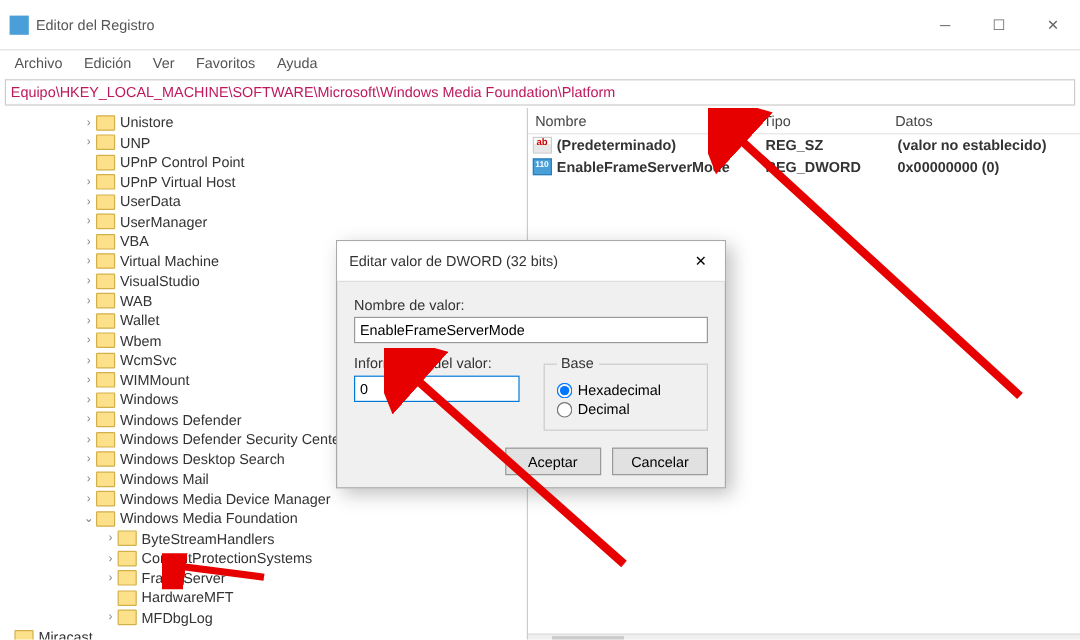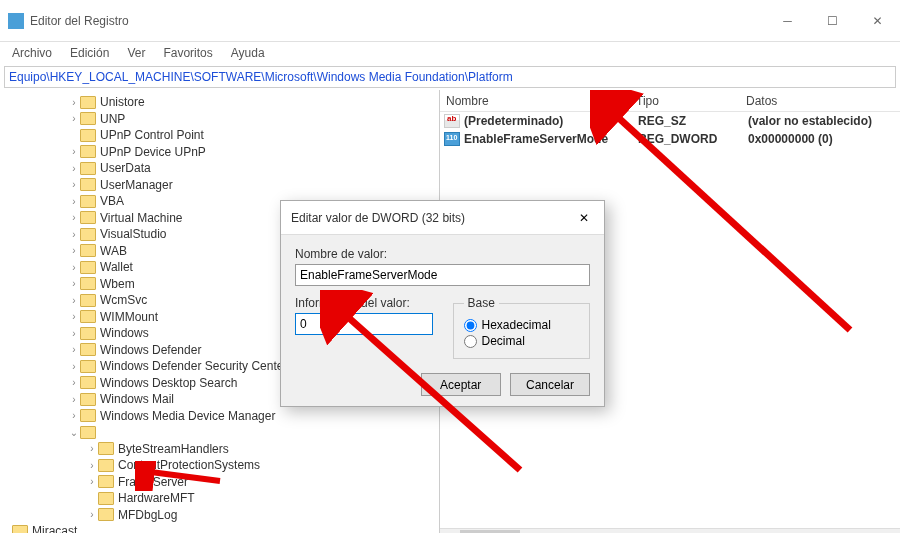--- a/index.html
+++ b/index.html
@@ -7,21 +7,21 @@
 
 .titlebar { height: 42px; display: flex; align-items: center; padding-left: 8px; border-bottom: 1px solid #e0e0e0; }
 .titlebar .app-icon { width: 16px; height: 16px; background: #4a9fd8; margin-right: 6px; display: inline-block; }
 .titlebar .title { flex: 1; color: #555; }
 .titlebar .winbtn { width: 45px; height: 30px; display: flex; align-items: center; justify-content: center; color: #666; cursor: pointer; }
 
 .menubar { height: 22px; display: flex; align-items: center; padding-left: 4px; gap: 2px; }
 .menubar span { padding: 2px 8px; color: #555; cursor: pointer; }
 
 .addressbar { height: 22px; border: 1px solid #ccc; margin: 2px 4px; display: flex; align-items: center; padding: 0 4px; background: #fff; }
-.addressbar span { color: #1d4ed8; white-space: nowrap; }
+.addressbar span { color: #be185d; white-space: nowrap; }
 
 .content { display: flex; height: calc(533px - 30px - 22px - 26px); }
 
 .treeview { width: 440px; border-right: 1px solid #ccc; overflow: hidden; position: relative; padding-top: 4px; }
 .tree-item { display: flex; align-items: center; height: 16.5px; white-space: nowrap; cursor: pointer; }
 .tree-item .expander { width: 12px; text-align: center; color: #888; font-size: 10px; }
 .tree-item .folder { width: 16px; height: 13px; background: #fce08a; border: 1px solid #d4b04a; margin-right: 4px; border-radius: 1px; }
 .tree-item .label { color: #333; }
 .tree-item.selected { background: #cce8ff; }
 
@@ -94,21 +94,21 @@
         <span class="label">UNP</span>
       </div>
       <div class="tree-item" style="padding-left: 68px;">
         <span class="expander"></span>
         <span class="folder"></span>
         <span class="label">UPnP Control Point</span>
       </div>
       <div class="tree-item" style="padding-left: 68px;">
         <span class="expander">›</span>
         <span class="folder"></span>
-        <span class="label">UPnP Device UPnP</span>
+        <span class="label">UPnP Virtual Host</span>
       </div>
       <div class="tree-item" style="padding-left: 68px;">
         <span class="expander">›</span>
         <span class="folder"></span>
         <span class="label">UserData</span>
       </div>
       <div class="tree-item" style="padding-left: 68px;">
         <span class="expander">›</span>
         <span class="folder"></span>
         <span class="label">UserManager</span>
@@ -179,20 +179,21 @@
         <span class="label">Windows Mail</span>
       </div>
       <div class="tree-item" style="padding-left: 68px;">
         <span class="expander">›</span>
         <span class="folder"></span>
         <span class="label">Windows Media Device Manager</span>
       </div>
       <div class="tree-item" style="padding-left: 68px;">
         <span class="expander">⌄</span>
         <span class="folder"></span>
+        <span class="label">Windows Media Foundation</span>
       </div>
       <div class="tree-item" style="padding-left: 86px;">
         <span class="expander">›</span>
         <span class="folder"></span>
         <span class="label">ByteStreamHandlers</span>
       </div>
       <div class="tree-item" style="padding-left: 86px;">
         <span class="expander">›</span>
         <span class="folder"></span>
         <span class="label">ContentProtectionSystems</span>

